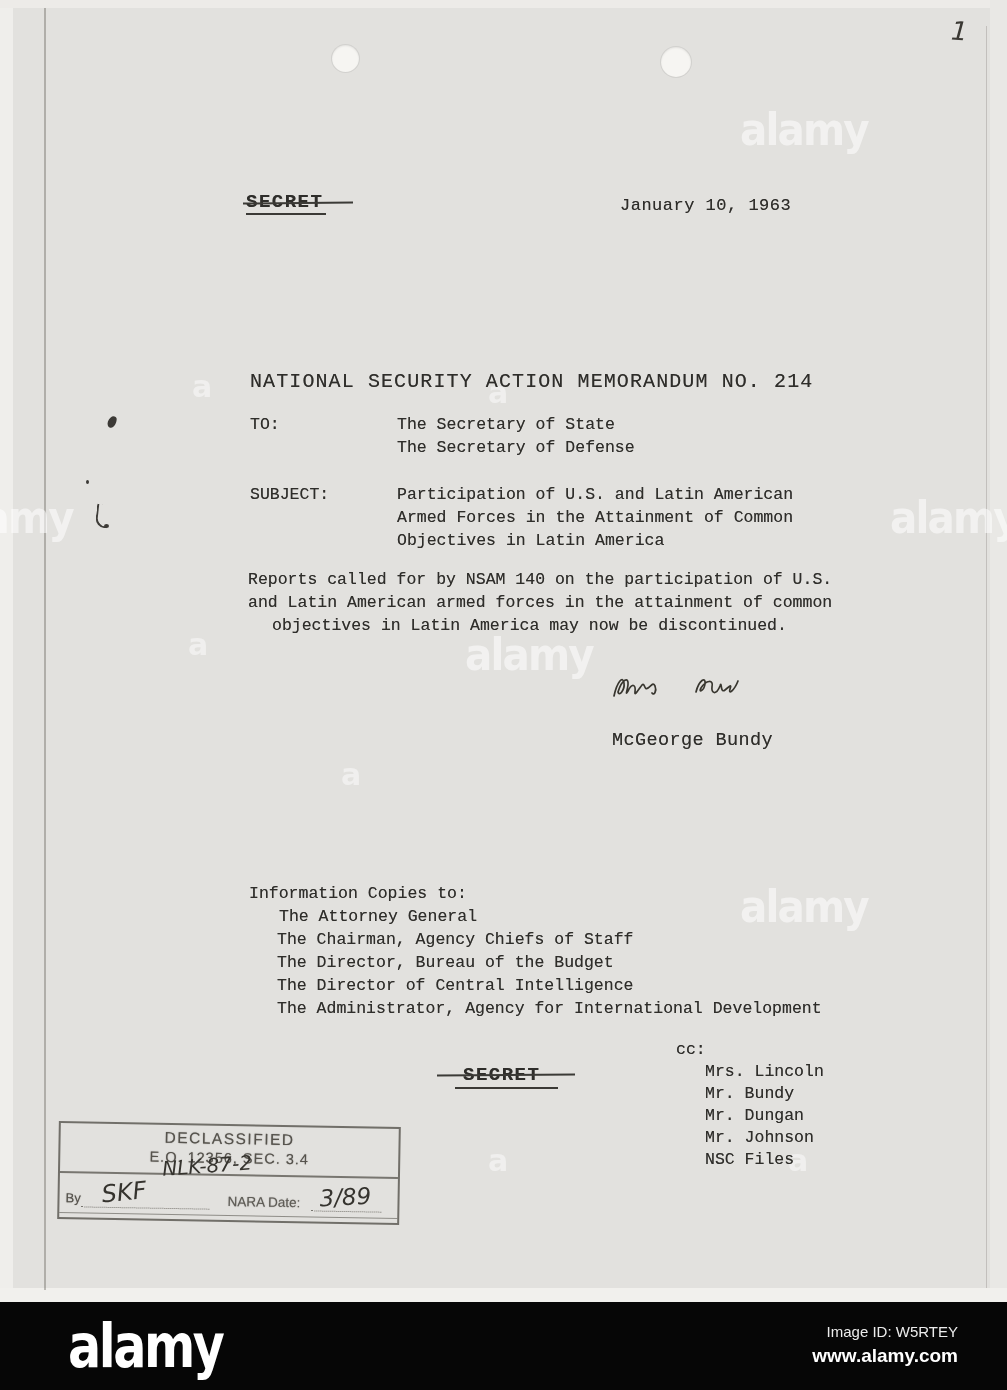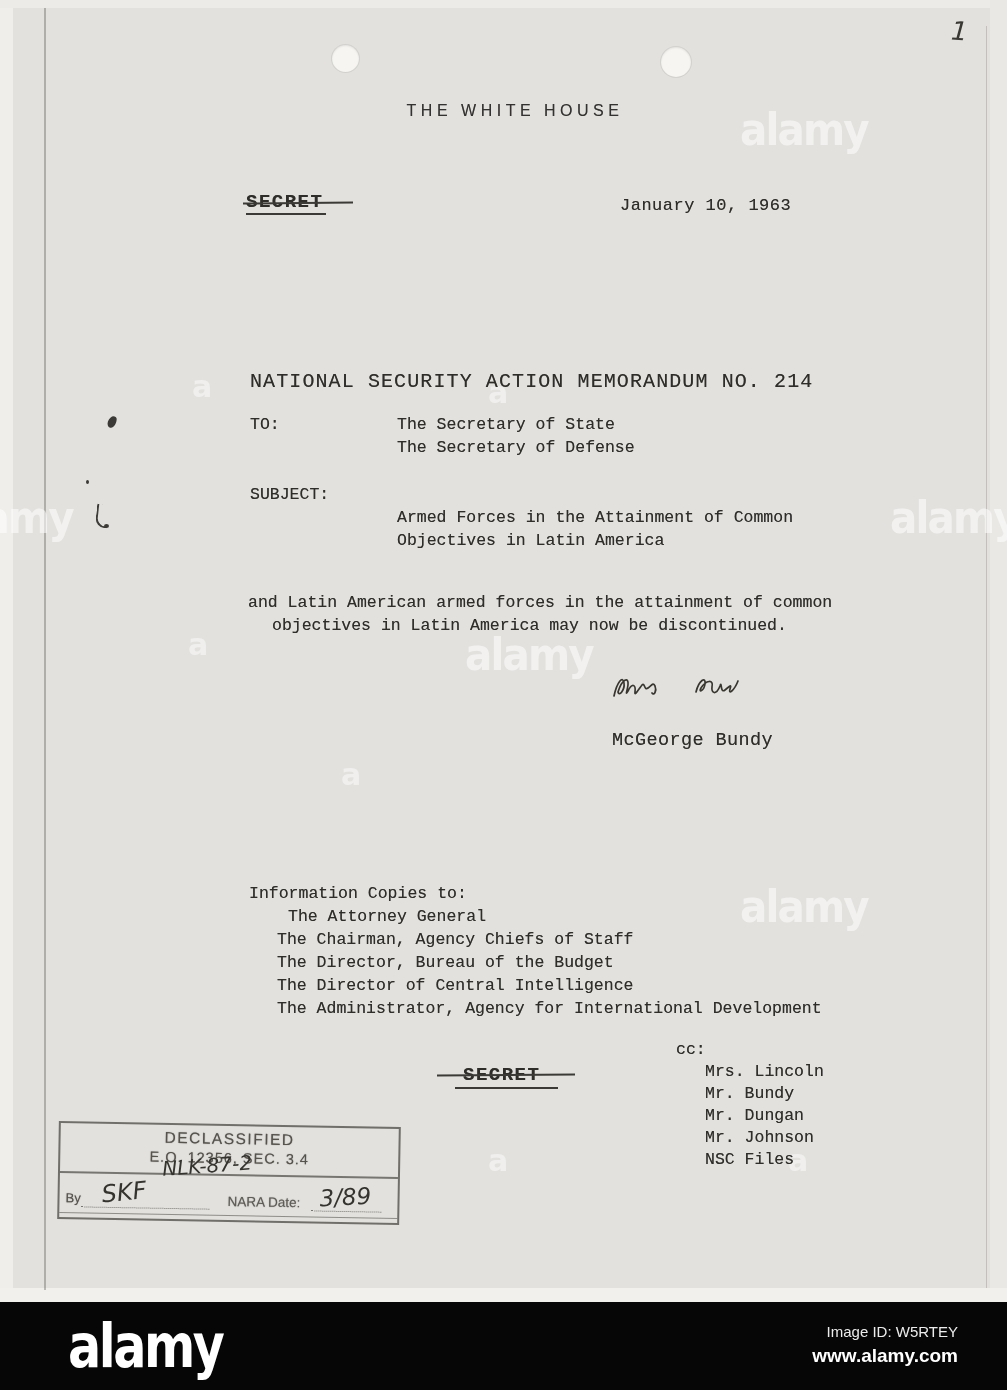--- a/index.html
+++ b/index.html
@@ -62,51 +62,52 @@
   <div class="abs wm-a" style="left:188px;top:630px;">a</div>
   <div class="abs wm-a" style="left:341px;top:760px;">a</div>
   <div class="abs wm-a" style="left:488px;top:1146px;">a</div>
   <div class="abs wm-a" style="left:788px;top:1146px;">a</div>
 
   <div class="abs hole" style="left:332px;top:45px;width:27px;height:27px;"></div>
   <div class="abs hole" style="left:661px;top:47px;width:30px;height:30px;"></div>
 
   <div class="abs hand" style="left:951px;top:18px;font-size:26px;transform:rotate(4deg);color:#3a3833;">1</div>
 
-  <div class="abs letterhead" style="left:215px;top:103px;width:600px;text-align:center;font-size:16px;letter-spacing:4.5px;">THE WHITE HOUSE</div>
 
   <div class="abs mono" style="left:246px;top:193px;font-size:19px;font-weight:bold;letter-spacing:1.5px;">SECRET</div>
   <div class="abs ink-line" style="left:243px;top:202px;width:110px;height:2px;transform:rotate(-.6deg);"></div>
   <div class="abs ink-line" style="left:246px;top:213px;width:80px;height:2px;"></div>
 
   <div class="abs mono" style="left:620px;top:197px;font-size:17px;letter-spacing:.5px;">January 10, 1963</div>
 
   <div class="abs mono" style="left:250px;top:372px;font-size:20px;letter-spacing:1.1px;">NATIONAL SECURITY ACTION MEMORANDUM NO. 214</div>
 
   <div class="abs mono" style="left:250px;top:417px;font-size:16.5px;text-align:right;">TO:</div>
   <div class="abs mono" style="left:397px;top:417px;font-size:16.5px;">The Secretary of State</div>
   <div class="abs mono" style="left:397px;top:440px;font-size:16.5px;">The Secretary of Defense</div>
 
   <div class="abs mono" style="left:250px;top:487px;font-size:16.5px;">SUBJECT:</div>
+  <div class="abs mono" style="left:397px;top:487px;font-size:16.5px;">Participation of U.S. and Latin American</div>
   <div class="abs mono" style="left:397px;top:510px;font-size:16.5px;">Armed Forces in the Attainment of Common</div>
   <div class="abs mono" style="left:397px;top:533px;font-size:16.5px;">Objectives in Latin America</div>
 
+  <div class="abs mono" style="left:248px;top:572px;font-size:16.5px;">Reports called for by NSAM 140 on the participation of U.S.</div>
   <div class="abs mono" style="left:248px;top:595px;font-size:16.5px;">and Latin American armed forces in the attainment of common</div>
   <div class="abs mono" style="left:248px;top:618px;font-size:16.5px;margin-left:24px;">objectives in Latin America may now be discontinued.</div>
 
   <div class="abs" style="left:608px;top:666px;width:145px;height:44px;">
     <svg width="145" height="44" viewBox="0 0 145 44">
       <path d="M6,30 C9,16 15,9 16,17 C17,24 11,31 10,26 C14,13 21,10 20,19 C19,26 17,30 20,25 C24,17 28,18 27,26 C26,31 31,23 34,19 C37,16 36,25 40,22 C44,19 45,16 47,20 C49,25 46,30 44,27" stroke="#38362f" stroke-width="1.7" fill="none" stroke-linecap="round"></path>
       <path d="M88,26 C91,14 98,10 97,18 C96,25 90,27 93,22 C98,14 106,13 104,21 C103,27 108,30 112,20 C114,14 112,28 117,24 C121,21 124,17 122,23 C120,29 126,25 130,15" stroke="#38362f" stroke-width="1.7" fill="none" stroke-linecap="round"></path>
     </svg>
   </div>
   <div class="abs mono" style="left:612px;top:732px;font-size:18.5px;letter-spacing:.4px;text-align:center;">McGeorge Bundy</div>
 
   <div class="abs mono" style="left:249px;top:886px;font-size:16.5px;">Information Copies to:</div>
-  <div class="abs mono" style="left:288px;top:909px;font-size:16.5px;">The Attorney General</div>
+  <div class="abs mono" style="left:279px;top:909px;font-size:16.5px;">The Attorney General</div>
   <div class="abs mono" style="left:277px;top:932px;font-size:16.5px;">The Chairman, Agency Chiefs of Staff</div>
   <div class="abs mono" style="left:277px;top:955px;font-size:16.5px;">The Director, Bureau of the Budget</div>
   <div class="abs mono" style="left:277px;top:978px;font-size:16.5px;">The Director of Central Intelligence</div>
   <div class="abs mono" style="left:277px;top:1001px;font-size:16.5px;">The Administrator, Agency for International Development</div>
 
   <div class="abs mono" style="left:676px;top:1042px;font-size:16.5px;">cc:</div>
   <div class="abs mono" style="left:705px;top:1064px;font-size:16.5px;">Mrs. Lincoln</div>
   <div class="abs mono" style="left:705px;top:1086px;font-size:16.5px;">Mr. Bundy</div>
   <div class="abs mono" style="left:705px;top:1108px;font-size:16.5px;">Mr. Dungan</div>
   <div class="abs mono" style="left:705px;top:1130px;font-size:16.5px;">Mr. Johnson</div>

